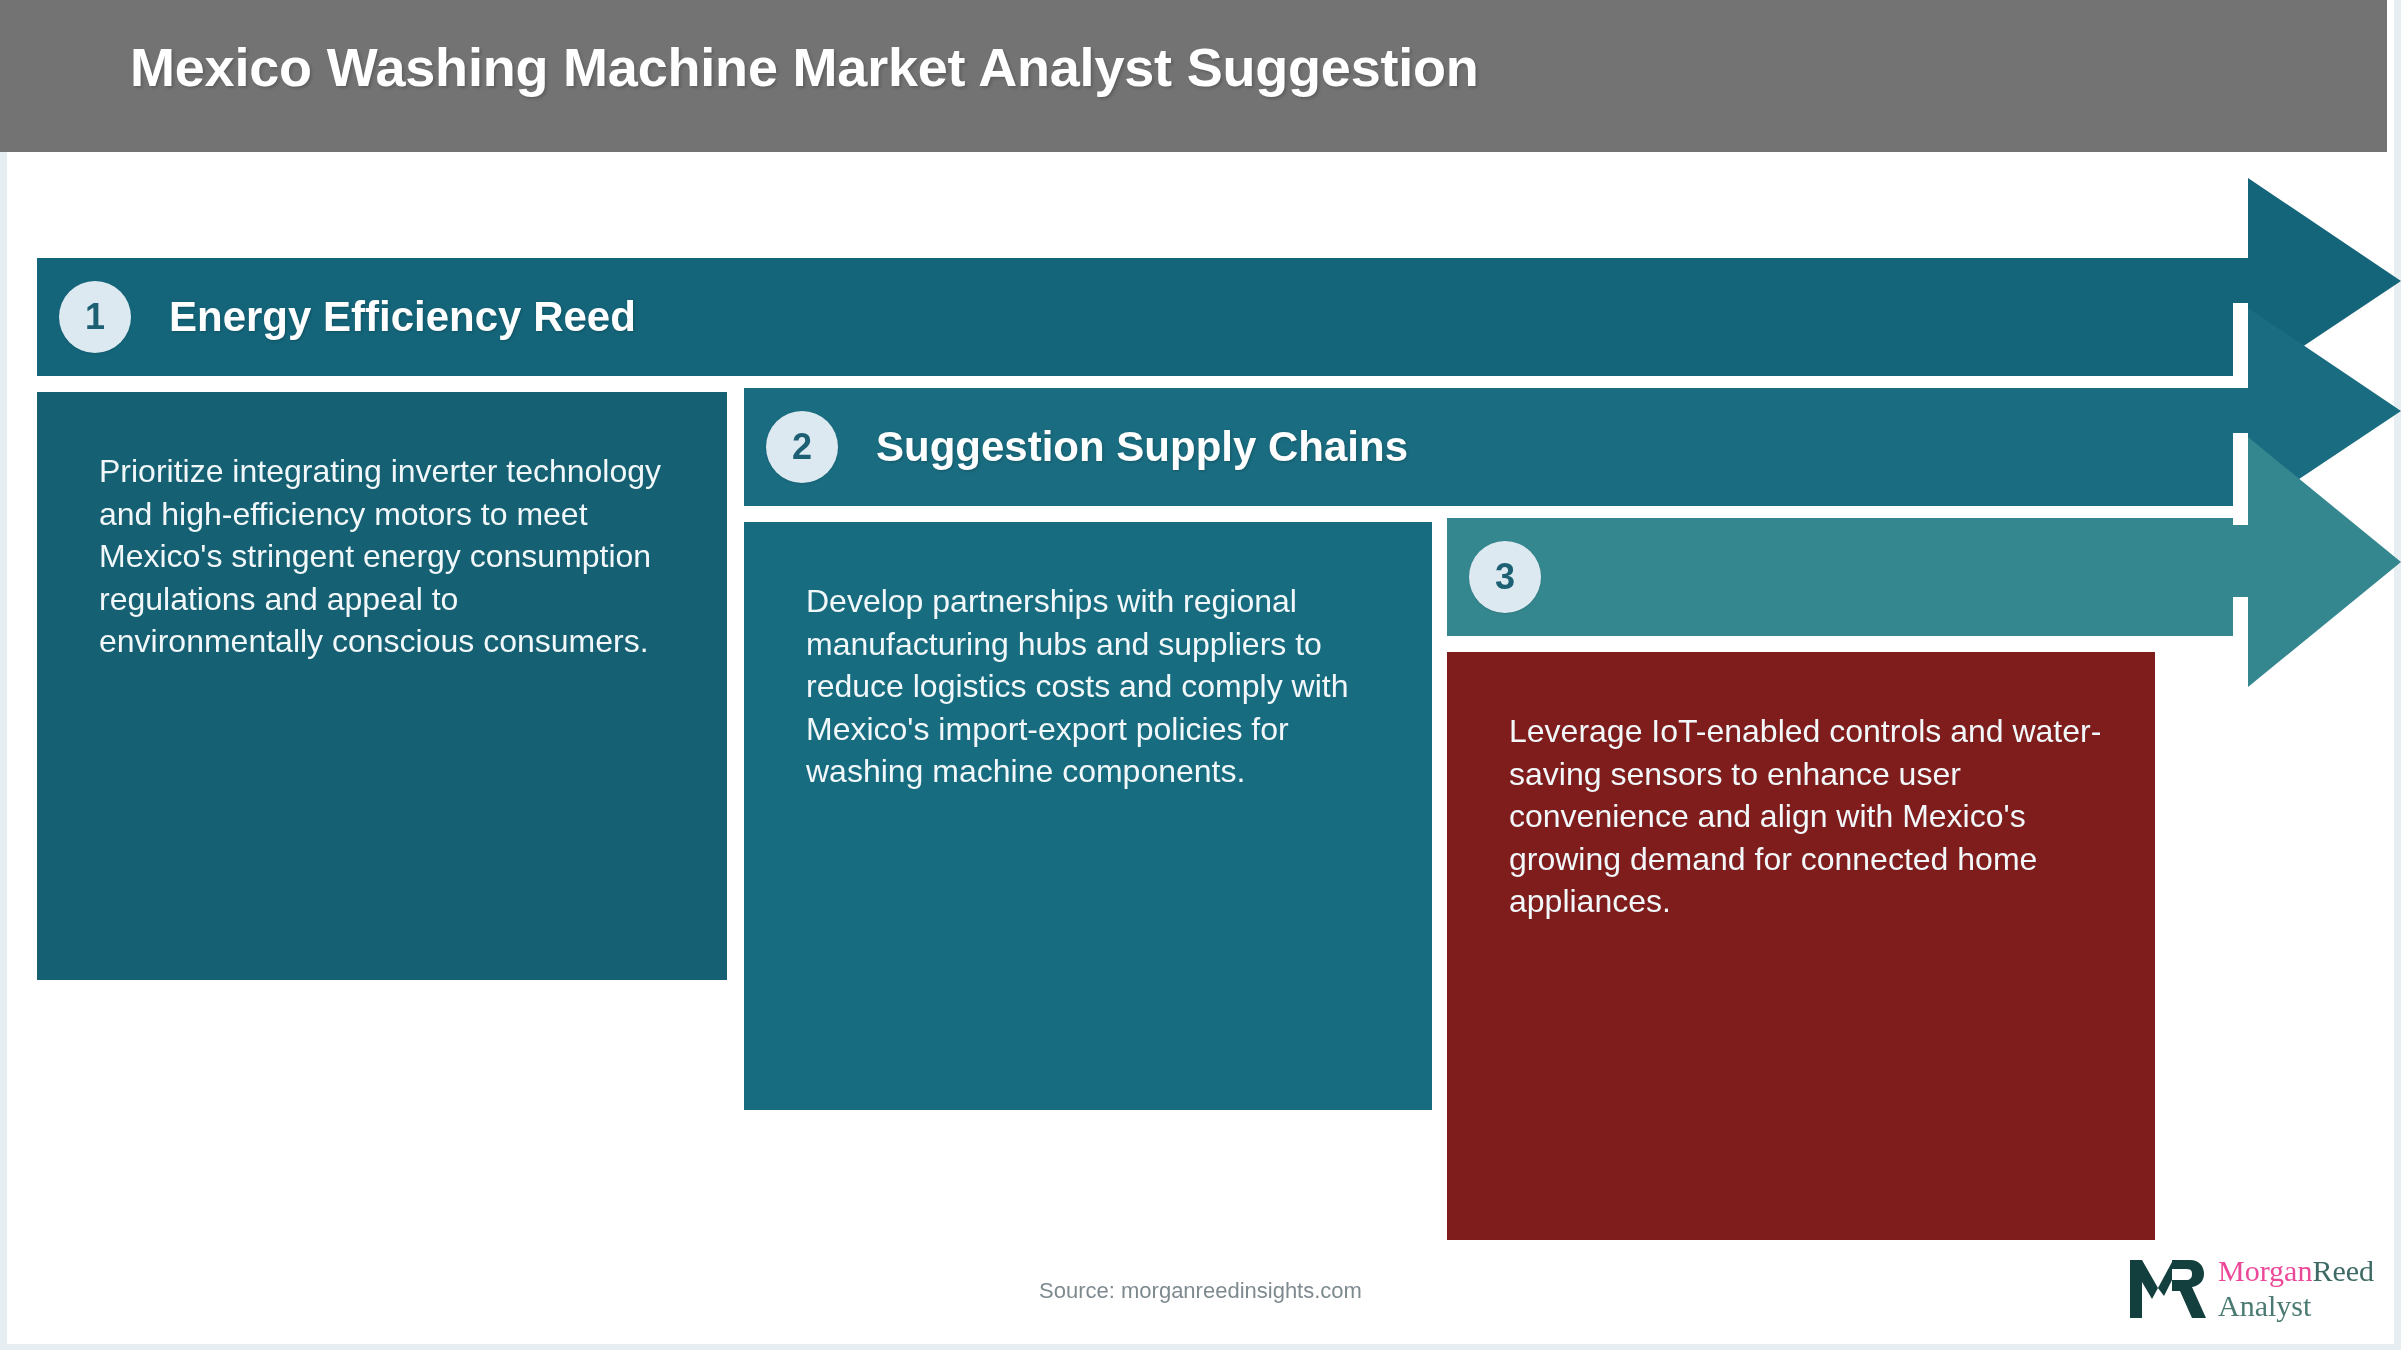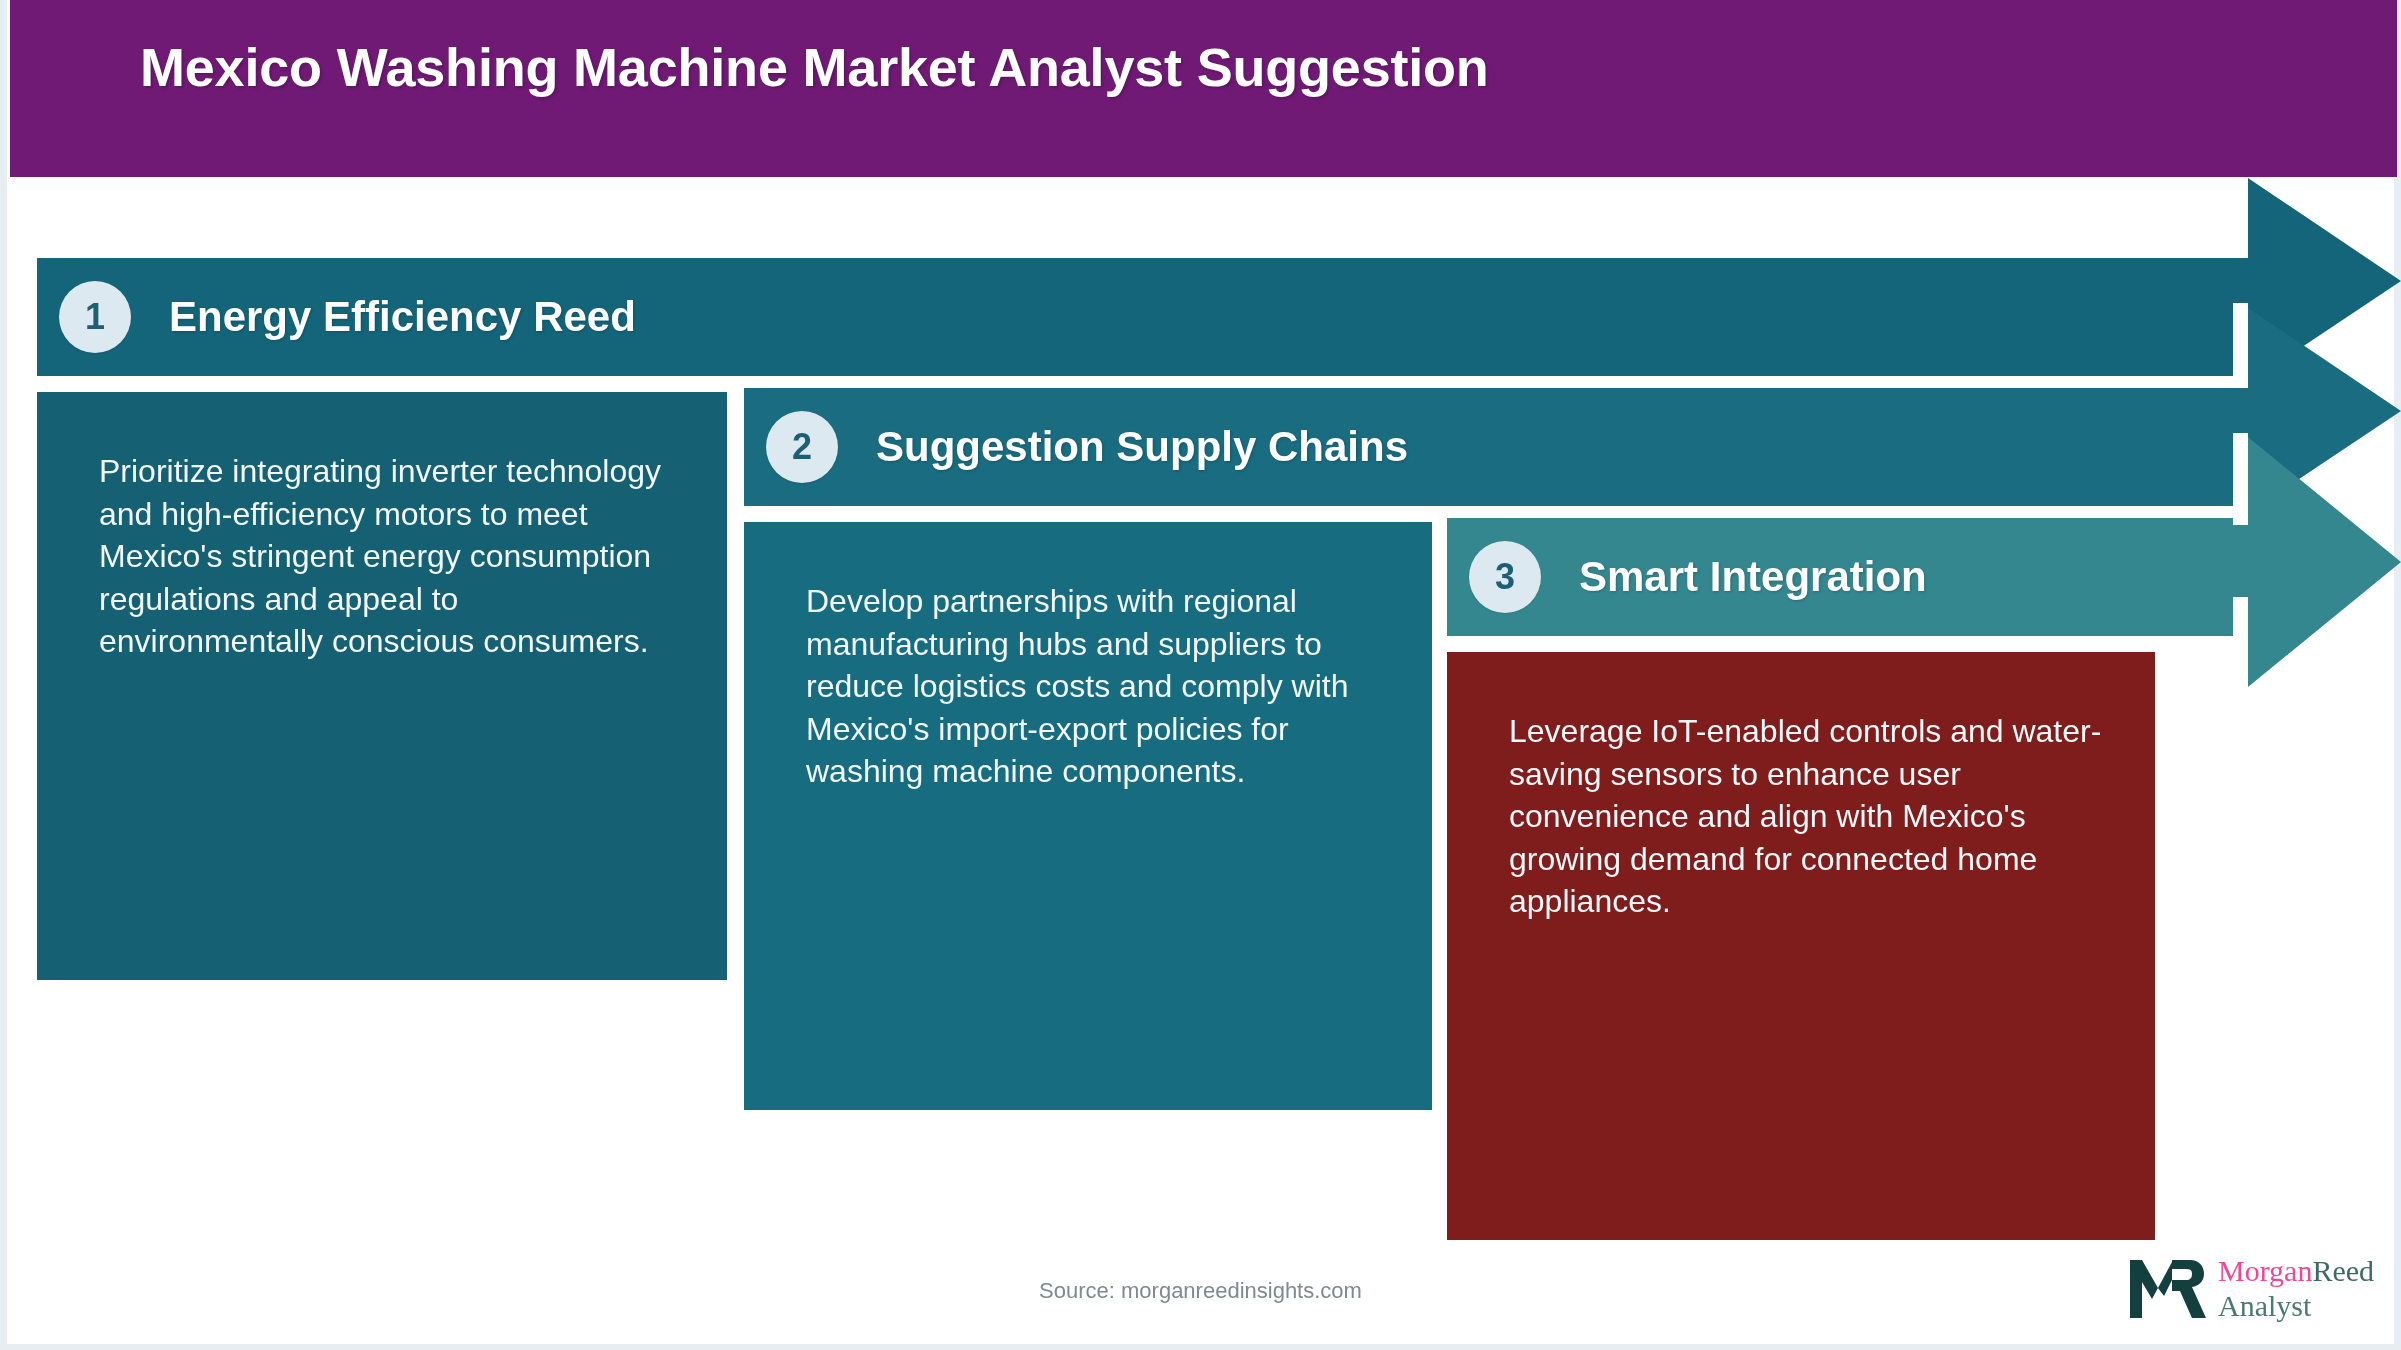--- a/index.html
+++ b/index.html
@@ -24,25 +24,25 @@
     position: absolute;
     background: #e7eef1;
   }
   .frame-left  { left: 0;  top: 0; width: 7px;  height: 1350px; }
   .frame-right { right: 0; top: 0; width: 7px;  height: 1350px; }
   .frame-bottom{ left: 0;  bottom: 0; width: 2401px; height: 6px; }
 
   
   #header-bar {
     position: absolute;
-    left: 10px;
+    left: 0;
     top: 0;
     width: 2387px;
-    height: 177px;
-    background: #701a75;
+    height: 152px;
+    background: #737373;
     border-radius: 0 0 0 0;
   }
   #header-title {
     position: absolute;
     left: 130px;
     top: 36px;
     font-size: 54px;
     font-weight: bold;
     color: #ffffff;
     letter-spacing: -0.2px;
@@ -170,21 +170,20 @@
   <div class="banner" style="left:744px; top:388px; width:1489px; height:118px; background:#1a6c80; padding-left:22px;">
     <div class="badge">2</div>
     <div class="banner-title">Suggestion Supply Chains</div>
   </div>
   <div class="body-box" style="left:744px; top:522px; width:688px; height:588px; background:#186c80;">
     <div class="body-text">Develop partnerships with regional manufacturing hubs and suppliers to reduce logistics costs and comply with Mexico's import-export policies for washing machine components.</div>
   </div>
 
   <div class="banner" style="left:1447px; top:518px; width:786px; height:118px; background:#35878f; padding-left:22px;">
     <div class="badge">3</div>
-    <div class="banner-title">Smart Integration</div>
   </div>
   <div class="body-box" style="left:1447px; top:652px; width:708px; height:588px; background:#7f1d1d;">
     <div class="body-text">Leverage IoT-enabled controls and water-saving sensors to enhance user convenience and align with Mexico's growing demand for connected home appliances.</div>
   </div>
 
   <div id="source-note">Source: morganreedinsights.com</div>
 
   <div id="logo">
     <svg id="logo-mark" width="78" height="62" viewBox="0 0 78 62">
       <path d="M2 60 L2 2 L14 2 L30 30 L24 41 L14 24 L14 60 Z" fill="#133f3e"></path>

